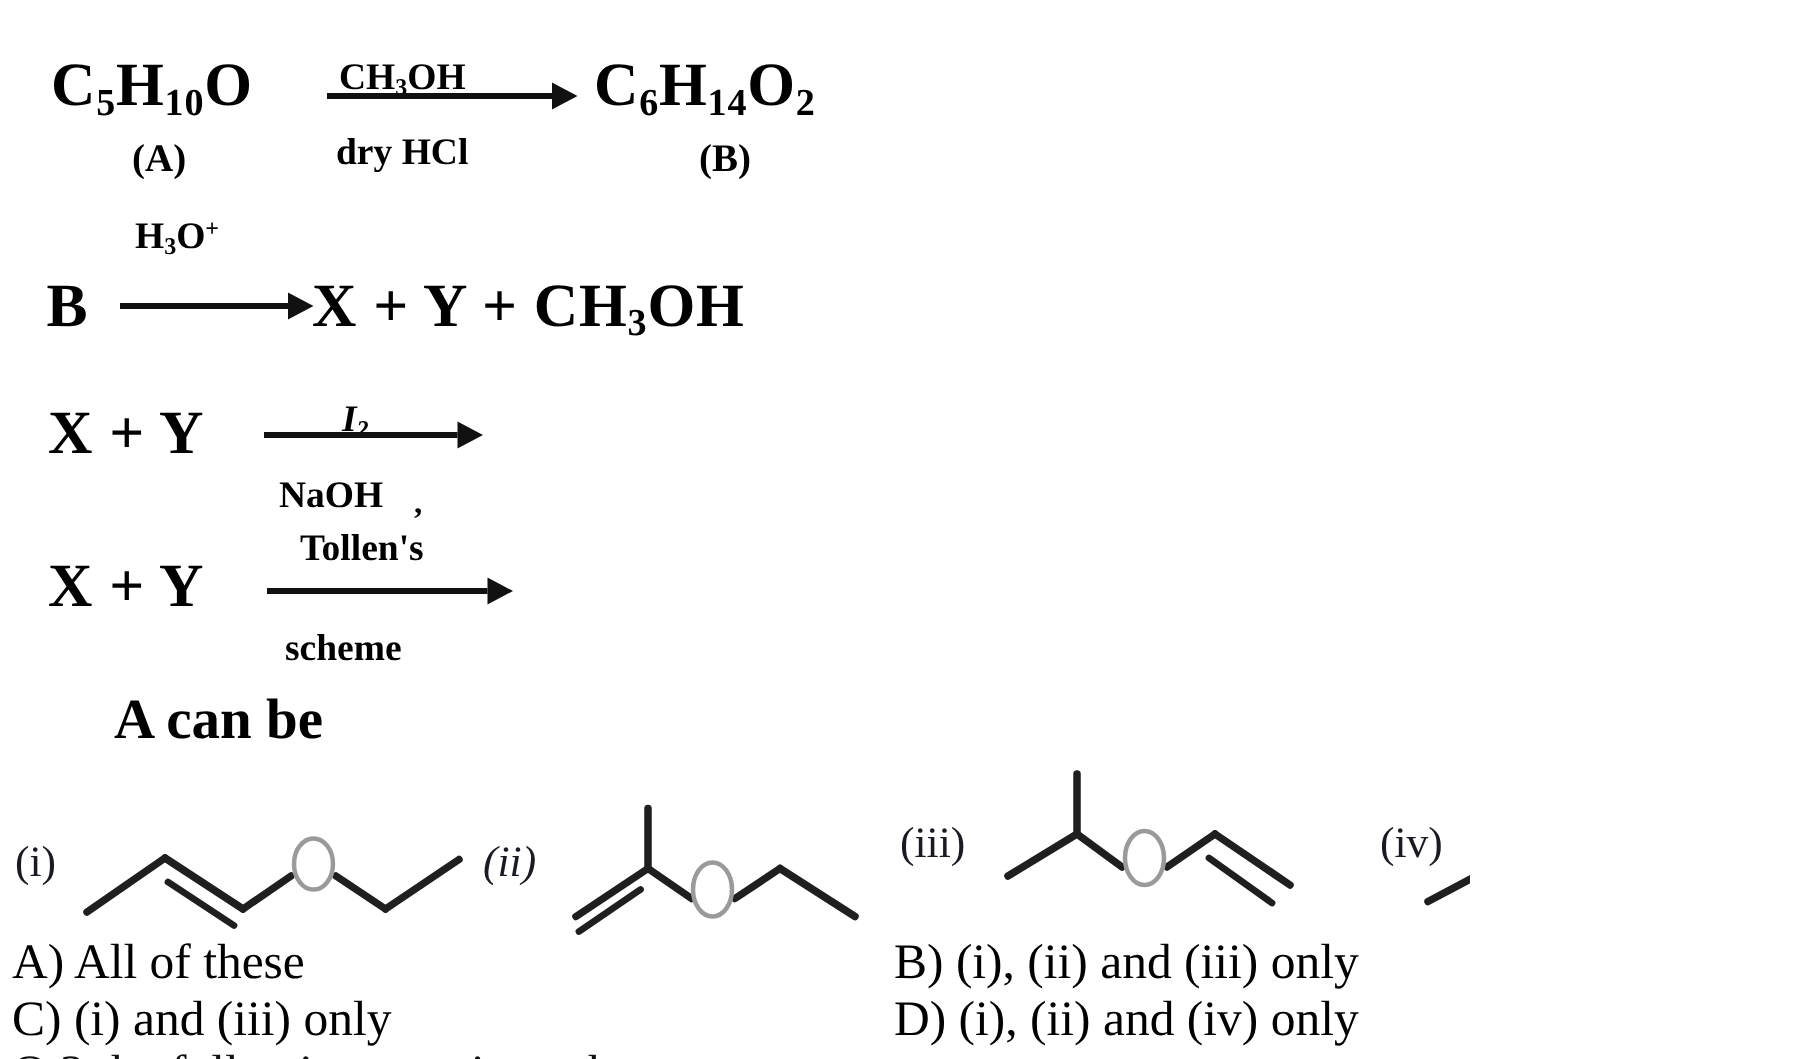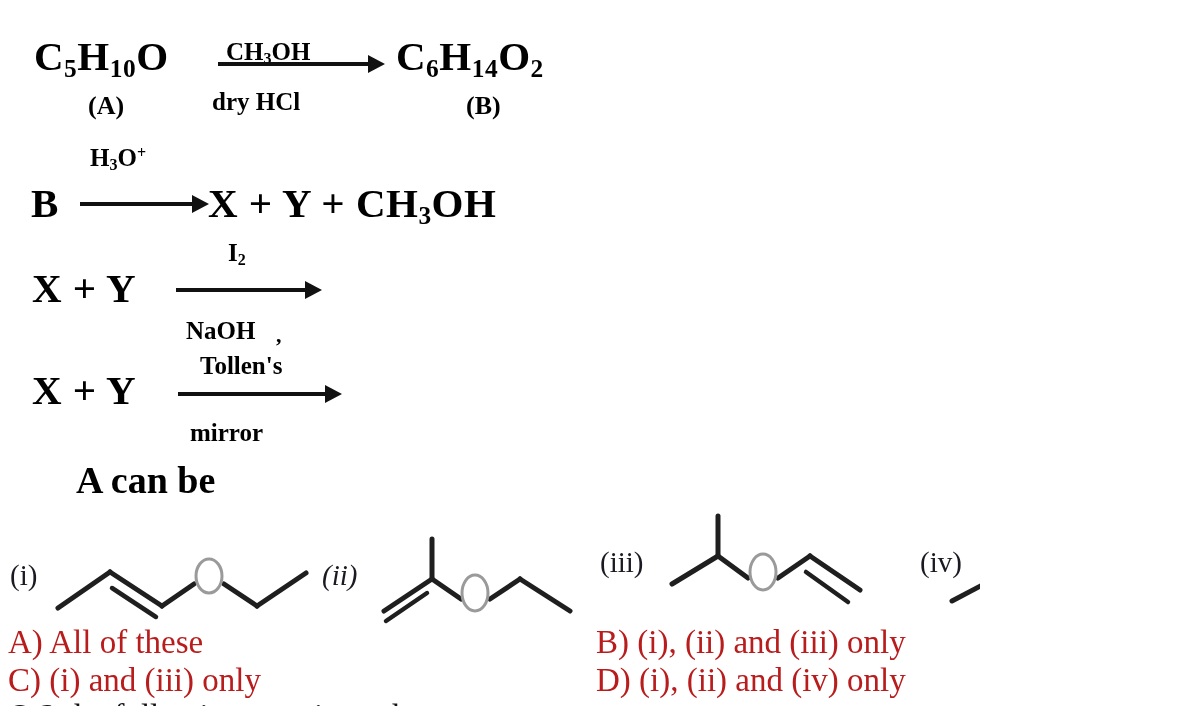--- a/index.html
+++ b/index.html
@@ -82,21 +82,21 @@
     border-bottom: 9px solid transparent;
     border-left: 17px solid #111111;
   }
 
   
   .option {
     font-family: "Liberation Serif", "DejaVu Serif", serif;
     font-size: 33px;
     line-height: 1;
     white-space: nowrap;
-    color: #b91c1c;
+    color: #000000;
   }
 
   
   .roman {
     font-family: "Liberation Serif", "DejaVu Serif", serif;
     font-size: 29px;
     line-height: 1;
     white-space: nowrap;
     color: #1a1a22;
   }
@@ -124,21 +124,21 @@
 
   <div class="cond abs" style="left:226px; top:18px;margin-top:21px;">
     <span>CH<sub>3</sub>OH</span>
   </div>
 
   <div class="arrow" style="left:218px; top:55px; width:167px;">
     <div class="shaft" style="width:150px;"></div>
     <div class="head" style="left:150px;"></div>
   </div>
 
-  <div class="cond abs" style="left:212px; top:89px;">dry HCl</div>
+  <div class="cond abs" style="left:224px; top:89px;">dry HCl</div>
 
   <div class="formula abs" style="left:396px; top:36px;">
     <span>C<sub>6</sub>H<sub>14</sub>O<sub>2</sub></span>
   </div>
   <div class="sublabel abs" style="left:466px; top:93px;">(B)</div>
 
   <div class="cond abs" style="left:90px; top:145px;">
     <span>H<sub>3</sub>O<sup>+</sup></span>
   </div>
 
@@ -148,21 +148,21 @@
     <div class="shaft" style="width:112px;"></div>
     <div class="head" style="left:112px;"></div>
   </div>
 
   <div class="formula abs" style="left:208px; top:183px;">
     <span>X + Y + CH<sub>3</sub>OH</span>
   </div>
 
   <div class="formula abs" style="left:32px; top:268px;">X + Y</div>
 
-  <div class="cond abs" style="left:228px; top:240px;">
+  <div class="cond abs" style="left:228px; top:267px;font-style:italic;">
     <span>I<sub>2</sub></span>
   </div>
 
   <div class="arrow" style="left:176px; top:281px; width:146px;">
     <div class="shaft" style="width:129px;"></div>
     <div class="head" style="left:129px;"></div>
   </div>
 
   <div class="cond abs" style="left:186px; top:318px;">NaOH</div>
   <div class="cond abs" style="left:276px; top:324px; font-size:22px;">,</div>
@@ -170,21 +170,21 @@
 
   <div class="formula abs" style="left:32px; top:370px;">X + Y</div>
 
   <div class="cond abs" style="left:200px; top:353px;">Tollen's</div>
 
   <div class="arrow" style="left:178px; top:385px; width:164px;">
     <div class="shaft" style="width:147px;"></div>
     <div class="head" style="left:147px;"></div>
   </div>
 
-  <div class="cond abs" style="left:190px; top:420px;">mirror</div>
+  <div class="cond abs" style="left:190px; top:420px;">scheme</div>
 
 
   <div class="prose abs" style="left:36px; top:461px;margin-left:40px;">A can be</div>
 
   <div class="roman abs" style="left:10px; top:561px;">(i)</div>
 
   <div class="abs" style="left:52px; top:540px;">
     <svg width="270" height="78" viewBox="0 0 270 78">
       <g stroke="#1f1f1f" stroke-width="5" fill="none" stroke-linecap="round">
 

